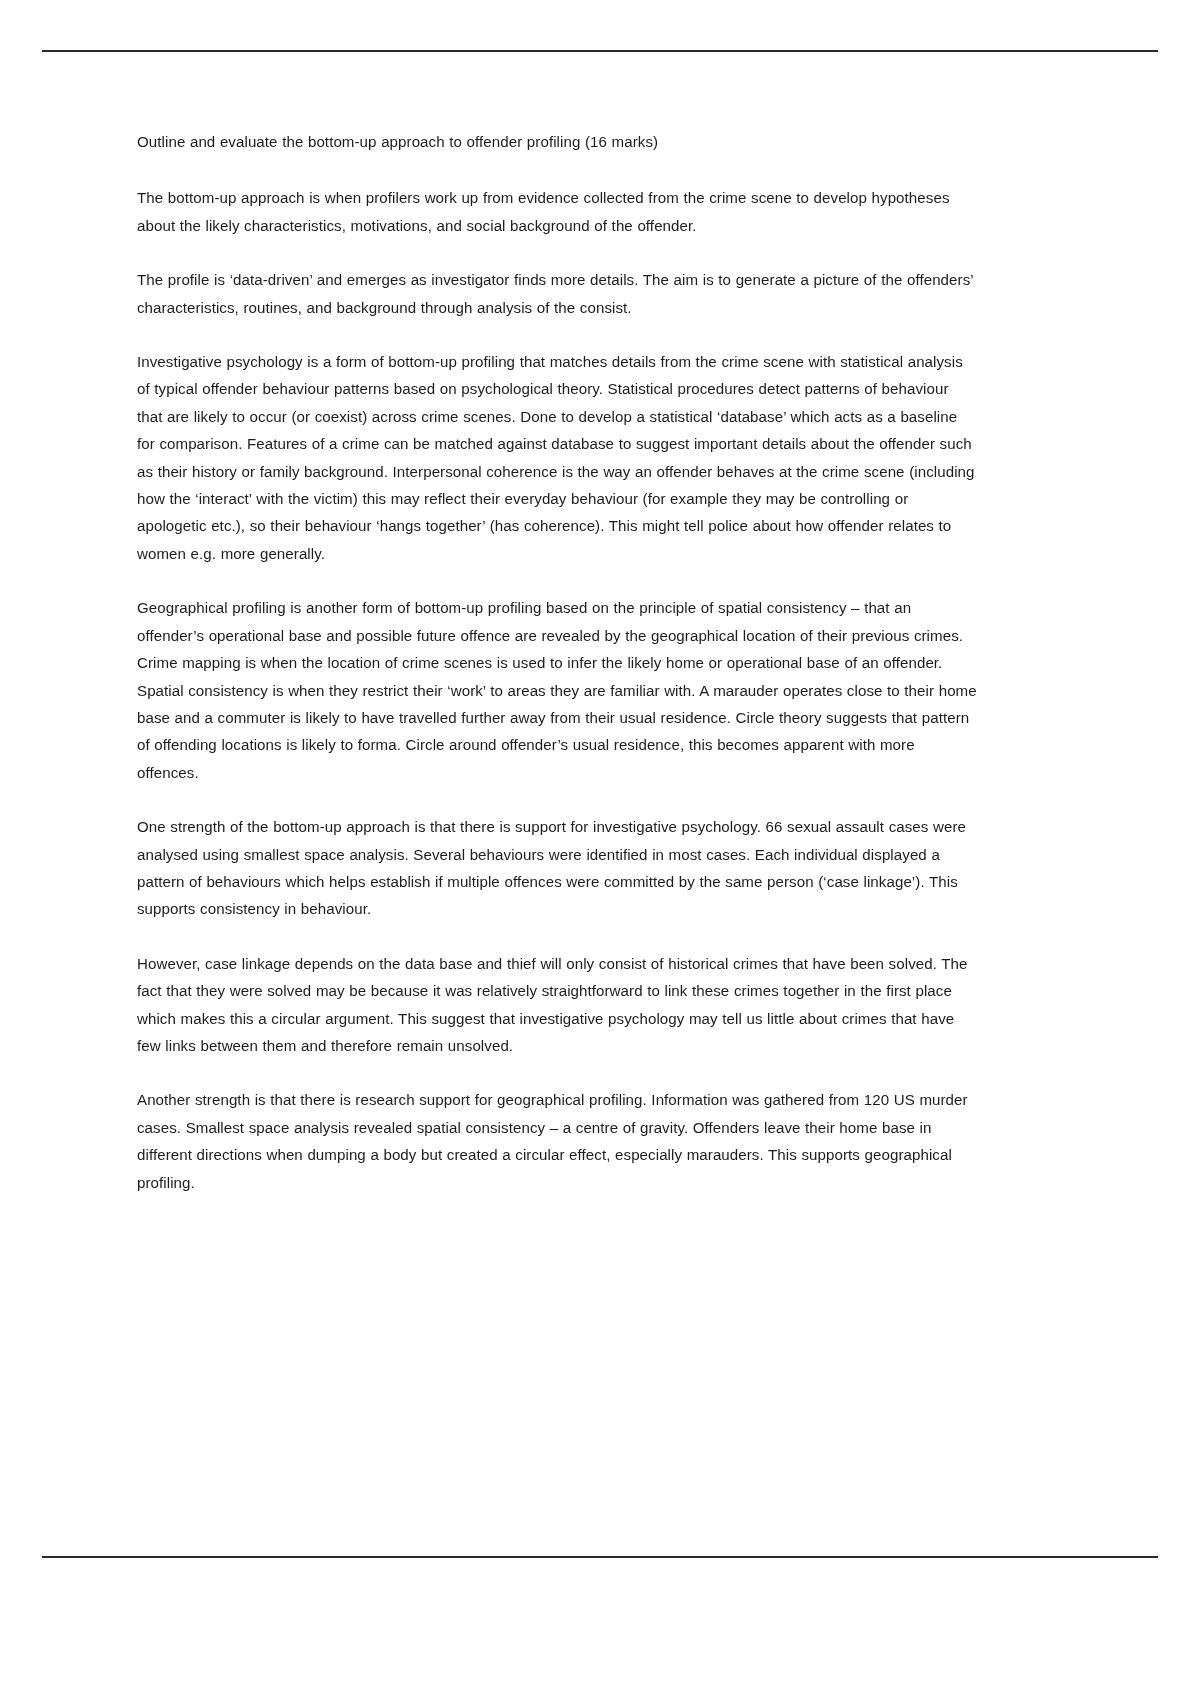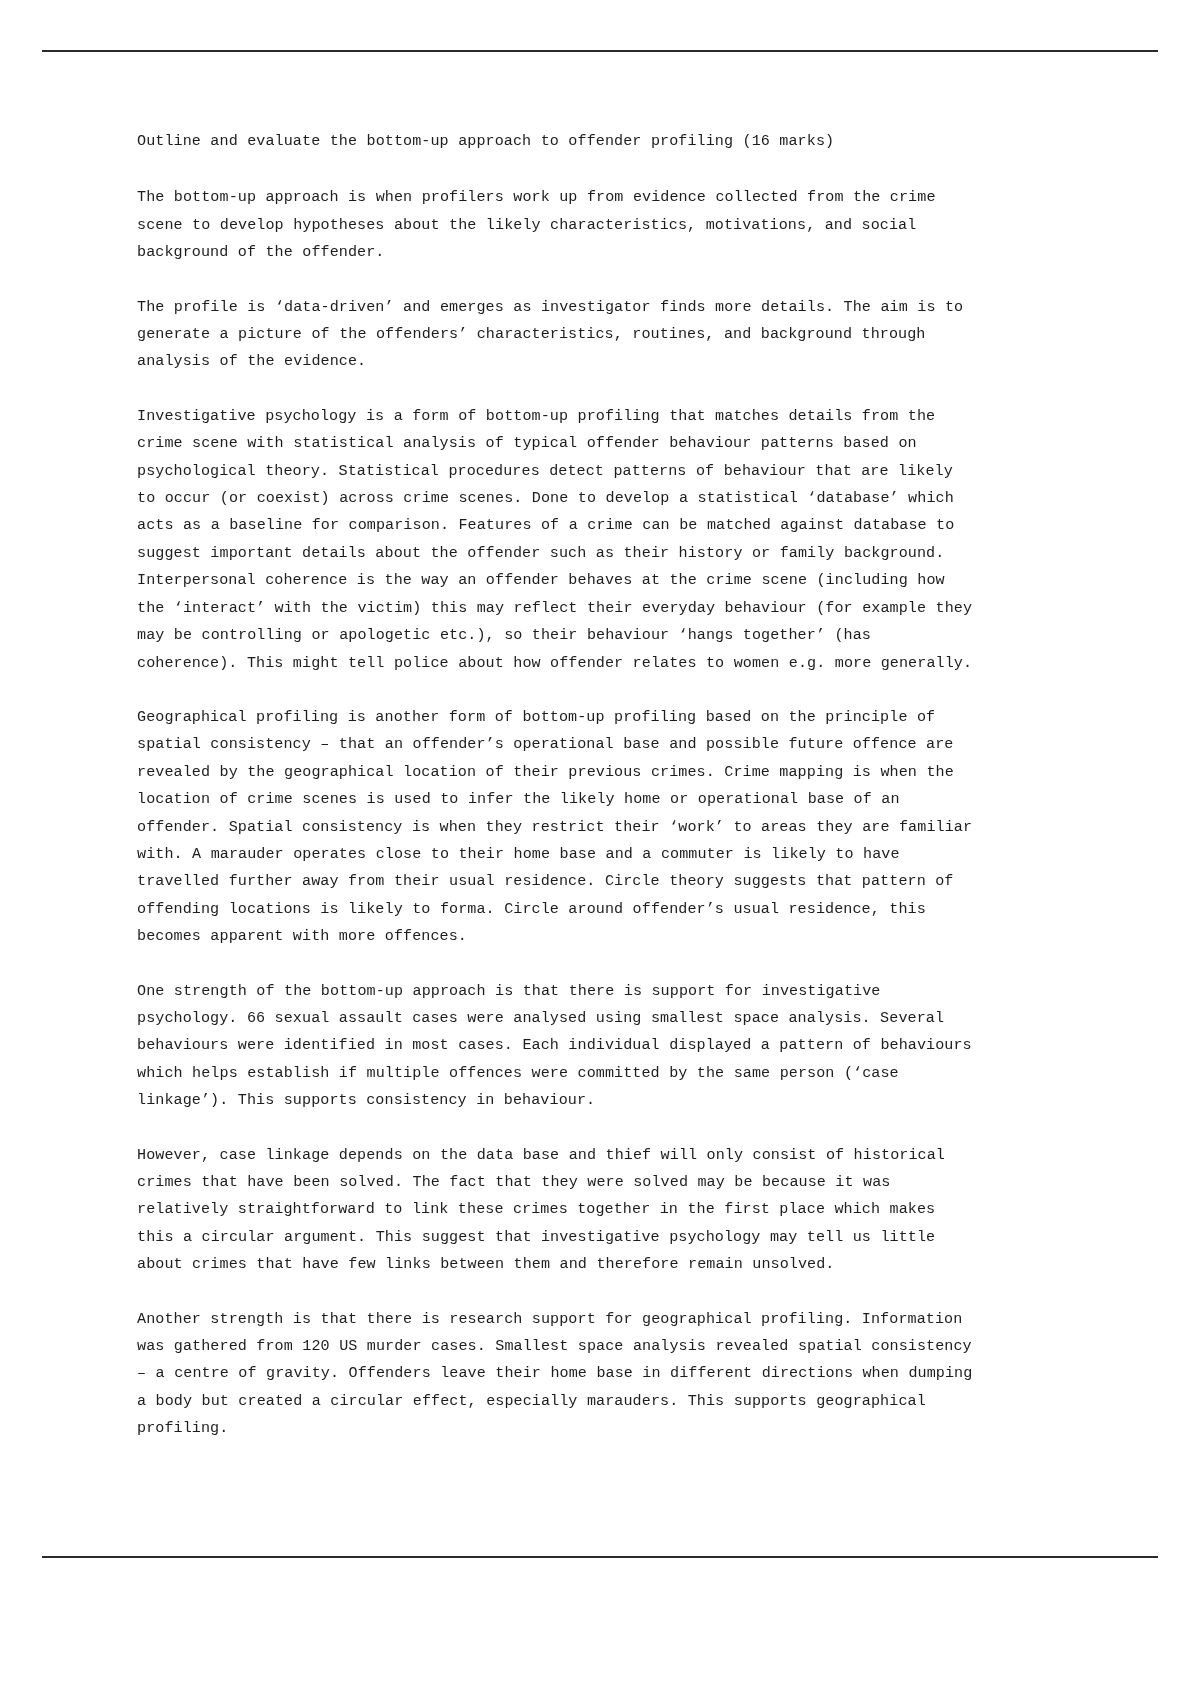--- a/index.html
+++ b/index.html
@@ -13,21 +13,20 @@
     font-family: "Liberation Sans", "DejaVu Sans", sans-serif;
     color: #1c1c1c;
     -webkit-font-smoothing: antialiased;
   }
   .page {
     position: relative;
     width: 1200px;
     height: 1700px;
     background: #ffffff;
     box-sizing: border-box;
-    font-family: Liberation Mono, monospace;
   }
   .rule {
     position: absolute;
     left: 42px;
     right: 42px;
     height: 0;
     border-top: 2px solid #2a2a2a;
   }
   .rule-top { top: 50px; }
   .rule-bottom { top: 1556px; }
@@ -61,21 +60,21 @@
 <div class="page">
 
   <div class="rule rule-top"></div>
 
   <div class="content">
 
     <p class="para title-line">Outline and evaluate the bottom-up approach to offender profiling (16 marks)</p>
 
     <p class="para">The bottom-up approach is when profilers work up from evidence collected from the crime scene to develop hypotheses about the likely characteristics, motivations, and social background of the offender.</p>
 
-    <p class="para">The profile is ‘data-driven’ and emerges as investigator finds more details. The aim is to generate a picture of the offenders’ characteristics, routines, and background through analysis of the evidence.</p>
+    <p class="para">The profile is ‘data-driven’ and emerges as investigator finds more details. The aim is to generate a picture of the offenders’ characteristics, routines, and background through analysis of the consist.</p>
 
     <p class="para">Investigative psychology is a form of bottom-up profiling that matches details from the crime scene with statistical analysis of typical offender behaviour patterns based on psychological theory. Statistical procedures detect patterns of behaviour that are likely to occur (or coexist) across crime scenes. Done to develop a statistical ‘database’ which acts as a baseline for comparison. Features of a crime can be matched against database to suggest important details about the offender such as their history or family background. Interpersonal coherence is the way an offender behaves at the crime scene (including how the ‘interact’ with the victim) this may reflect their everyday behaviour (for example they may be controlling or apologetic etc.), so their behaviour ‘hangs together’ (has coherence). This might tell police about how offender relates to women e.g. more generally.</p>
 
     <p class="para">Geographical profiling is another form of bottom-up profiling based on the principle of spatial consistency – that an offender’s operational base and possible future offence are revealed by the geographical location of their previous crimes. Crime mapping is when the location of crime scenes is used to infer the likely home or operational base of an offender. Spatial consistency is when they restrict their ‘work’ to areas they are familiar with. A marauder operates close to their home base and a commuter is likely to have travelled further away from their usual residence. Circle theory suggests that pattern of offending locations is likely to forma. Circle around offender’s usual residence, this becomes apparent with more offences.</p>
 
     <p class="para">One strength of the bottom-up approach is that there is support for investigative psychology. 66 sexual assault cases were analysed using smallest space analysis. Several behaviours were identified in most cases. Each individual displayed a pattern of behaviours which helps establish if multiple offences were committed by the same person (‘case linkage’). This supports consistency in behaviour.</p>
 
     <p class="para">However, case linkage depends on the data base and thief will only consist of historical crimes that have been solved. The fact that they were solved may be because it was relatively straightforward to link these crimes together in the first place which makes this a circular argument. This suggest that investigative psychology may tell us little about crimes that have few links between them and therefore remain unsolved.</p>
 
     <p class="para">Another strength is that there is research support for geographical profiling. Information was gathered from 120 US murder cases. Smallest space analysis revealed spatial consistency – a centre of gravity. Offenders leave their home base in different directions when dumping a body but created a circular effect, especially marauders. This supports geographical profiling.</p>

